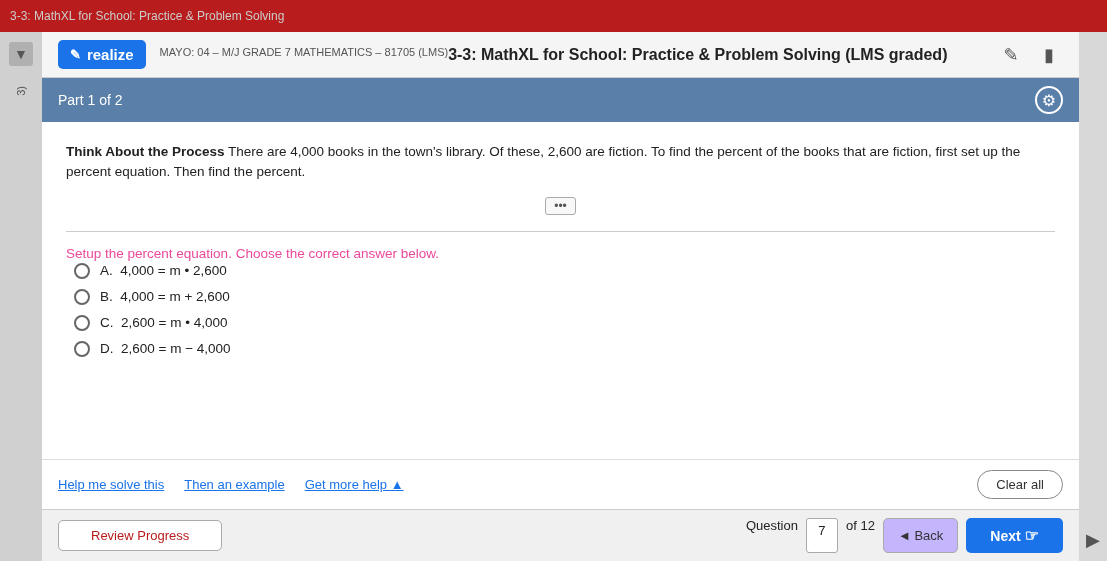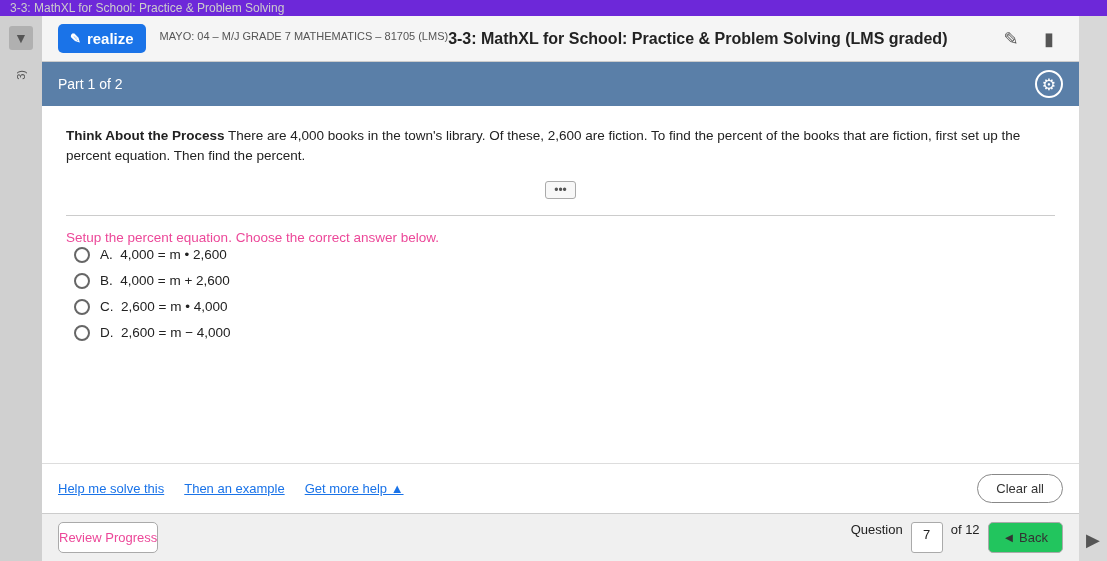--- a/index.html
+++ b/index.html
@@ -10,22 +10,22 @@
       color: #222;
       width: 1107px;
       height: 561px;
       overflow: hidden;
       display: flex;
       flex-direction: column;
     }
 
     
     .top-bar {
-      background: #6d28d9;
-      height: 16px;
+      background: #b91c1c;
+      height: 32px;
       display: flex;
       align-items: center;
       padding: 0 10px;
       color: #ccc;
       font-size: 12px;
       flex-shrink: 0;
     }
 
     
     .main-layout {
@@ -292,24 +292,24 @@
       padding: 8px 16px;
       display: flex;
       align-items: center;
       flex-shrink: 0;
     }
 
     .review-progress-btn {
       border: 1px solid #aaa;
       background: white;
       border-radius: 5px;
-      padding: 7px 0;
-      font-size: 13px;
-      cursor: pointer;
-      color: #ec4899;
+      padding: 7px 32px;
+      font-size: 13px;
+      cursor: pointer;
+      color: #b91c1c;
     }
 
     .nav-spacer {
       flex: 1;
     }
 
     .question-nav {
       display: flex;
       gap: 8px;
       font-size: 13px;
@@ -320,21 +320,21 @@
       background: white;
       border-radius: 3px;
       padding: 4px 10px;
       font-size: 13px;
       min-width: 32px;
       text-align: center;
     }
 
     .back-btn {
       border: 1px solid #aaa;
-      background: #22c55e;
+      background: #c4b5fd;
       border-radius: 5px;
       padding: 7px 14px;
       font-size: 13px;
       cursor: pointer;
       color: #333;
       display: flex;
       align-items: center;
       gap: 4px;
     }
 
@@ -467,20 +467,24 @@
     </div>
 
     <div class="nav-bar">
       <button class="review-progress-btn">Review Progress</button>
       <div class="nav-spacer"></div>
       <div class="question-nav">
         <span>Question</span>
         <div class="question-number-box">7</div>
         <span>of 12</span>
         <button class="back-btn">◄ Back</button>
+        <button class="next-btn">
+          <span>Next</span>
+          <span style="font-size:16px;">☞</span>
+        </button>
       </div>
     </div>
 
   </div>
 
   <div class="right-sidebar">
     <span class="right-icon">▶</span>
   </div>
 
 </div>

